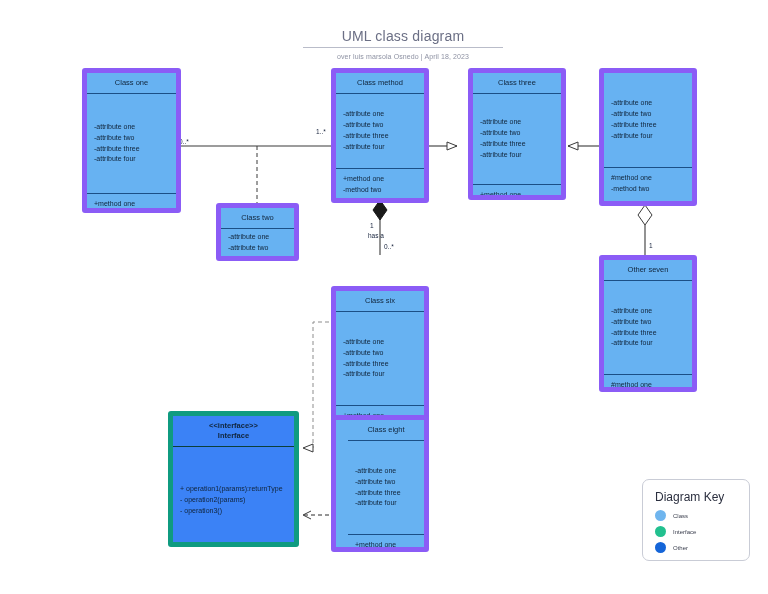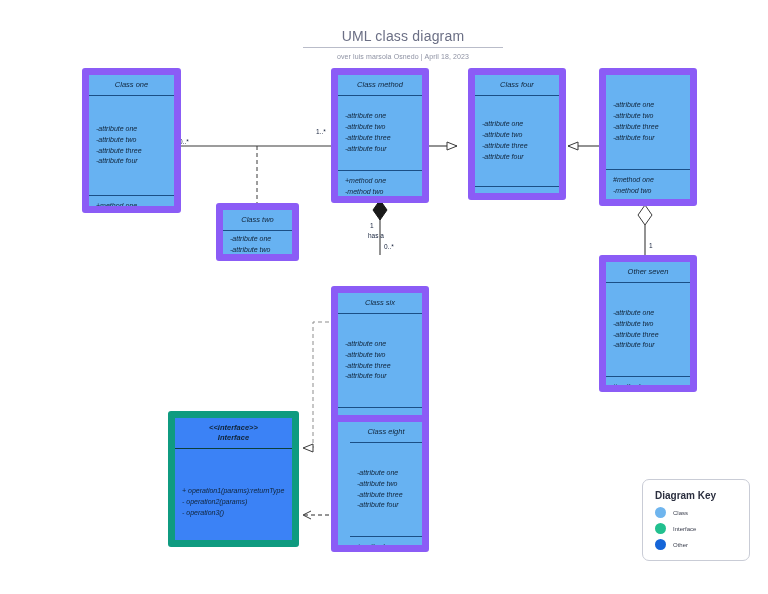--- a/index.html
+++ b/index.html
@@ -49,25 +49,24 @@
     margin-top: 5px;
     font-size: 7px;
     color: #8e92a3;
     letter-spacing: .1px;
   }
 
   
   .uml-box {
     position: absolute;
     box-sizing: border-box;
-    border: 7px solid #8b5cf6;
+    border: 5px solid #8b5cf6;
     border-radius: 3px;
     background: #67b2f2;
     overflow: hidden;
-    font-style: italic;
   }
   .uml-box.iface {
     background: #3b82f6;
     border-color: #0f9b80;
   }
   .box-header {
     text-align: center;
     font-size: 7.5px;
     color: #10243a;
     padding: 5px 2px 5px 2px;
@@ -119,22 +118,22 @@
     top: 479px;
     width: 108px;
     height: 82px;
     box-sizing: border-box;
     background: #ffffff;
     border: 1px solid #c9ccd6;
     border-radius: 7px;
     padding: 10px 12px;
   }
   .legend-title {
-    font-size: 10px;
-    font-weight: bold;
+    font-size: 12px;
+    font-weight: normal;
     color: #2b2f3f;
     margin-bottom: 6px;
   }
   .legend-row {
     display: flex;
     align-items: center;
     margin-bottom: 5px;
   }
   .legend-dot {
     width: 11px;
@@ -229,21 +228,21 @@
       <div class="row">-attribute four</div>
     </div>
     <div class="box-methods">
       <div class="row">+method one</div>
       <div class="row">-method two</div>
       <div class="row">#method three</div>
     </div>
   </div>
 
   <div class="uml-box" style="left:452px; top:68px; width:98px; height:132px;">
-    <div class="box-header">Class four</div>
+    <div class="box-header">Class three</div>
     <div class="box-attrs attrs-mid" style="height:82px;">
       <div class="row">-attribute one</div>
       <div class="row">-attribute two</div>
       <div class="row">-attribute  three</div>
       <div class="row">-attribute four</div>
     </div>
     <div class="box-methods">
       <div class="row">+method one</div>
       <div class="row">-method two</div>
     </div>

